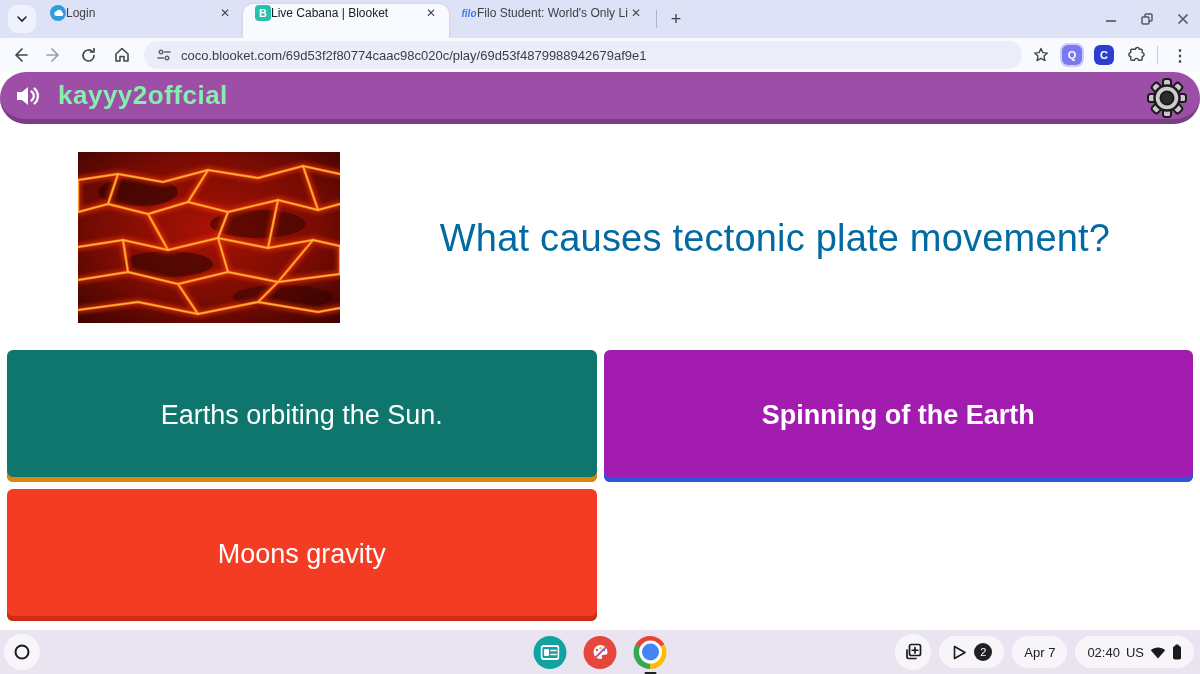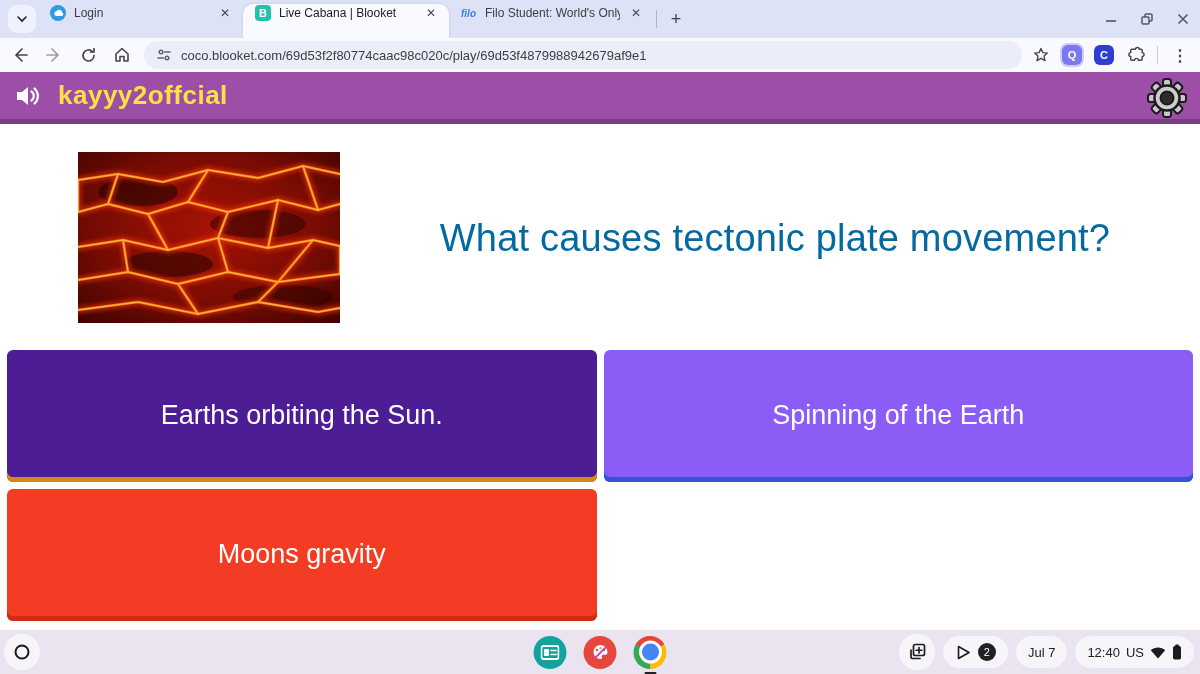--- a/index.html
+++ b/index.html
@@ -5,30 +5,30 @@
   * { margin:0; padding:0; box-sizing:border-box; }
   html,body { width:1200px; height:674px; overflow:hidden; background:#fff;
     font-family:"Liberation Sans", sans-serif; }
   .stage { position:relative; width:1200px; height:674px; }
 
   
   .tabstrip { position:absolute; top:0; left:0; right:0; height:38px;
     background:#dee2f6; display:flex; align-items:center; }
   .tabsearch { width:28px; height:28px; margin-left:8px; border-radius:9px;
     background:#eff2fc; display:flex; align-items:center; justify-content:center; }
-  .tab { height:34px; margin-top:4px; display:flex; align-items:center; gap:8px;
+  .tab { height:34px; margin-top:4px; display:flex; align-items:center; gap:0;
     padding:0 10px 16px 12px; font-size:12px; color:#3c4043; }
   .tab.inactive { width:205px; }
   .tab.active { width:206px; background:#f8faff; border-radius:10px 10px 0 0;
     color:#202124; box-shadow:0 0 3px rgba(0,0,0,.12); }
   .tab .title { flex:1; white-space:nowrap; overflow:hidden; }
   .tab-close { width:16px; height:16px; border-radius:8px; display:flex;
     align-items:center; justify-content:center; color:#45474d; font-size:12px; }
   .favicon { width:16px; height:16px; flex:0 0 16px; display:flex;
-    align-items:center; }
+    align-items:center; justify-content:center; }
   .fav-cloud { width:16px; height:16px; border-radius:50%; background:#2d9ce0;
     display:flex; align-items:center; justify-content:center; }
   .fav-blooket { width:16px; height:16px; border-radius:4px; background:#26c1ad;
     color:#fff; font-size:11px; font-weight:bold; display:flex; align-items:center;
     justify-content:center; }
   .fav-filo { color:#3b7df0; font-size:10px; font-weight:bold; font-style:italic; }
   .tab-divider { width:1px; height:18px; background:#aeb4cf; margin:0 6px 0 2px; }
   .newtab { width:26px; height:26px; border-radius:13px; display:flex;
     align-items:center; justify-content:center; font-size:18px; color:#3c4043; }
   .wincontrols { position:absolute; right:10px; top:0; height:38px; display:flex;
@@ -45,21 +45,21 @@
   .toolbar-right { display:flex; align-items:center; gap:12px; margin-right:10px; }
   .ext-tile { width:20px; height:20px; border-radius:6px; color:#fff; font-size:11px;
     font-weight:bold; display:flex; align-items:center; justify-content:center; }
   .ext-q { background:#7b78f2; box-shadow:0 0 0 2px #ccccf9; }
   .ext-c { background:#2e3ed0; }
   .tb-divider { width:1px; height:18px; background:#c6cada; }
 
   
   .gameheader { position:absolute; top:72px; left:0; right:0; height:52px;
     background:#9d4fa8; border-bottom:5px solid #7a3d84; display:flex;
-    align-items:center; color:#fde047; }
+    align-items:center; color:#86efac;border-radius:26px; }
   .playername { font-size:26px; font-weight:600; margin-left:14px; letter-spacing:.5px; }
   .gear { position:absolute; right:10px; top:3px; }
 
   
   .content { position:absolute; top:124px; left:0; right:0; height:506px; background:#fff; }
   .qimage { position:absolute; left:78px; top:28px; width:262px; height:171px; }
   .qtext { position:absolute; left:355px; right:5px; top:0; height:228px;
     display:flex; align-items:center; justify-content:center;
     font-size:38px; color:#0369a1; letter-spacing:.2px; }
   .answers { position:absolute; left:7px; right:7px; top:226px;
@@ -251,24 +251,24 @@
       <ellipse cx="90" cy="112" rx="45" ry="13" fill="#1e0100" opacity="0.5"></ellipse>
       <ellipse cx="205" cy="145" rx="50" ry="12" fill="#260200" opacity="0.45"></ellipse>
       <use href="#cracks" stroke="#ff3d00" stroke-width="7" opacity="0.5" filter="url(#glow)"></use>
       <use href="#cracks" stroke="#ff7b1c" stroke-width="2.6" opacity="0.95"></use>
       <use href="#cracks" stroke="#ffd24a" stroke-width="1" opacity="0.8"></use>
     </svg>
 
     <div class="qtext">What causes tectonic plate movement?</div>
 
     <div class="answers">
-      <button class="answer" style="background: #4c1d95; box-shadow: rgb(216, 136, 15) 0px -5px 0px inset;">
+      <button class="answer" style="background: #0f766e; box-shadow: rgb(216, 136, 15) 0px -5px 0px inset;">
         <span class="lbl">Earths orbiting the Sun.</span>
       </button>
-      <button class="answer" style="background: #8b5cf6; box-shadow: rgb(45, 87, 214) 0px -5px 0px inset;">
+      <button class="answer" style="background: #a21caf; box-shadow: rgb(45, 87, 214) 0px -5px 0px inset; font-weight: bold;">
         <span class="lbl">Spinning of the Earth</span>
       </button>
       <button class="answer" style="background: rgb(244, 59, 36); box-shadow: rgb(205, 44, 21) 0px -5px 0px inset; align-items: center;">
         <span class="lbl">Moons gravity</span>
       </button>
     </div>
   </div>
 
   <div class="shelf">
     <div class="launcher">
@@ -308,24 +308,24 @@
           <path d="M12 5.5 V11 M9.2 8.25 H14.8" stroke="#1b1b1b" stroke-width="1.7" stroke-linecap="round"></path>
         </svg>
       </div>
       <div class="tray-pill">
         <svg width="17" height="17" viewBox="0 0 17 17">
             <path d="M3.5 2.5 L14 8.5 L3.5 14.5 Z" fill="none" stroke="#1b1b1b" stroke-width="1.6" stroke-linejoin="round"></path>
           </svg>
         <span class="badge">2</span>
       </div>
       <div class="tray-pill">
-        <span>Jul 7</span>
+        <span>Apr 7</span>
       </div>
       <div class="tray-pill">
-        <span>12:40</span>
+        <span>02:40</span>
         <span>US</span>
         <svg width="16" height="13" viewBox="0 0 16 13">
             <path d="M8 12.5 L0.8 4.2 C4.8 0.6 11.2 0.6 15.2 4.2 Z" fill="#1b1b1b"></path>
           </svg>
         <svg width="10" height="16" viewBox="0 0 10 16">
             <rect x="3.2" y="0.5" width="3.6" height="2" rx="0.8" fill="#1b1b1b"></rect>
             <rect x="1" y="2" width="8" height="13.5" rx="1.8" fill="#1b1b1b"></rect>
           </svg>
       </div>
     </div>

